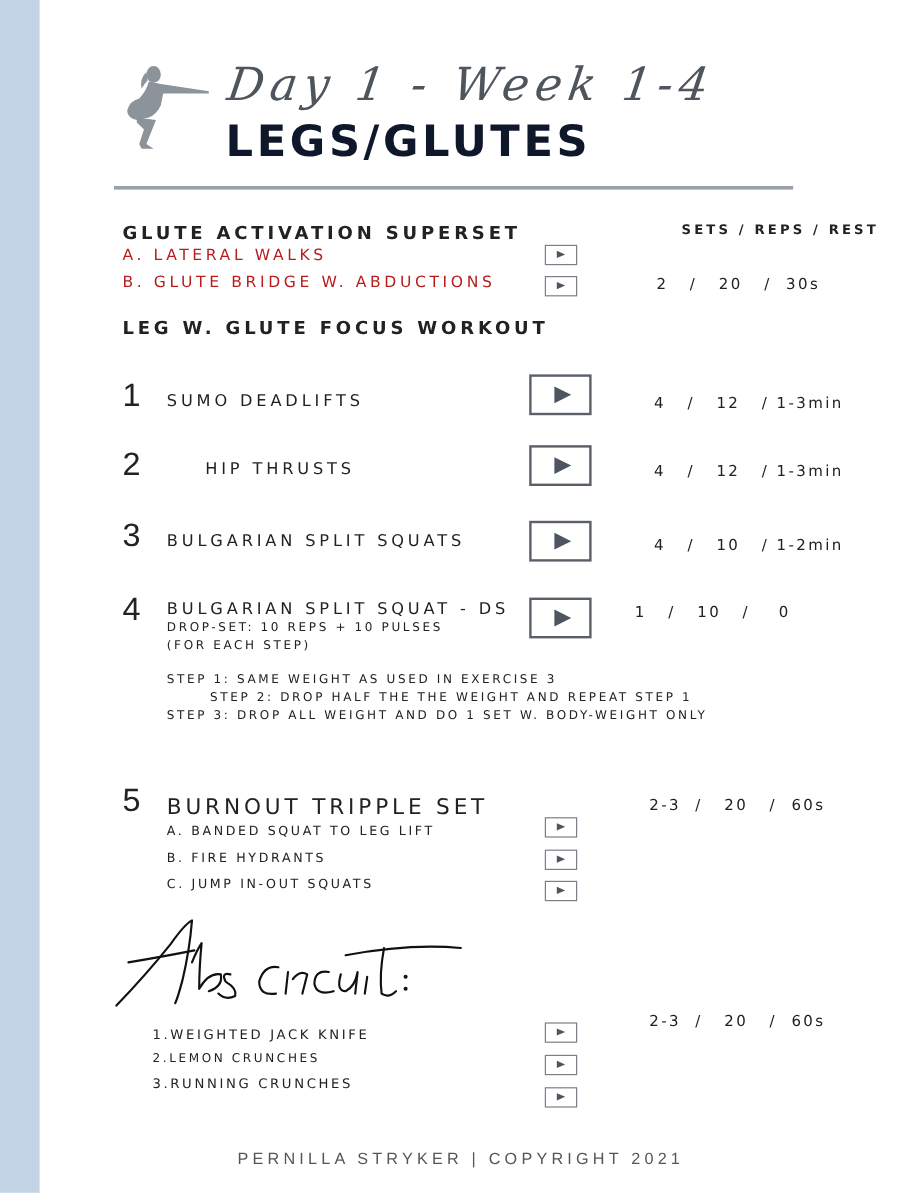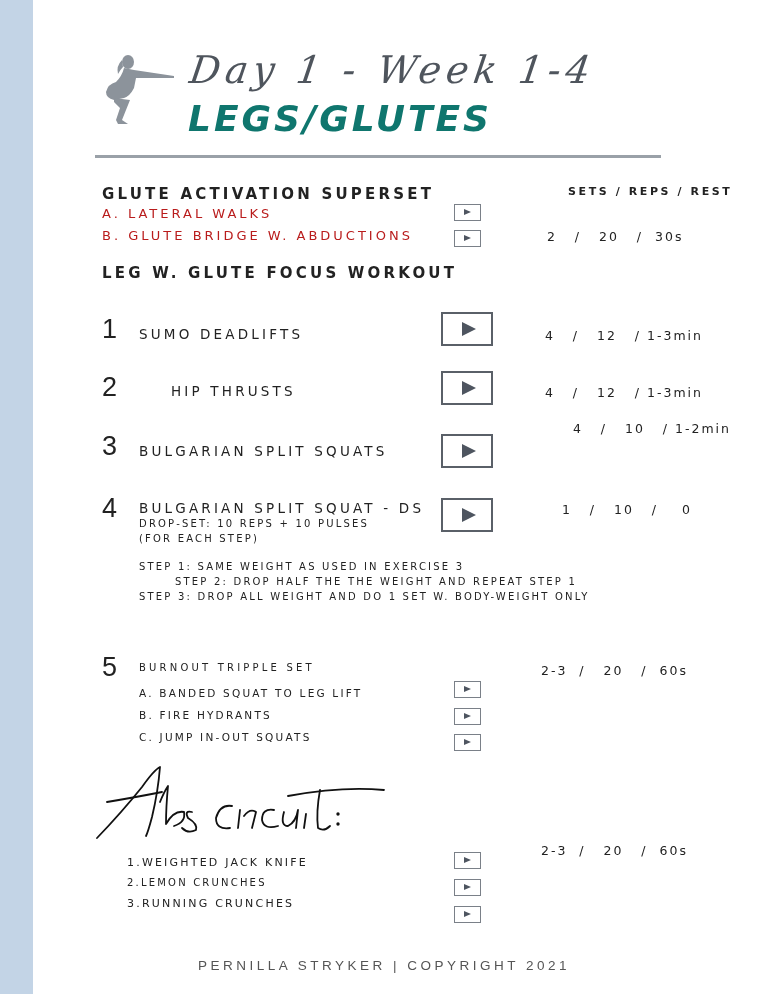--- a/index.html
+++ b/index.html
@@ -14,21 +14,21 @@
     .figure { position:absolute; left:100px; top:52px; width:78px; height:78px; }
     .script-title {
       position:absolute; left:190px; top:48px;
       font-family:"DejaVu Serif", serif; font-style:italic;
       font-size:38px; color:#4f555d; letter-spacing:5px; white-space:nowrap;
       transform:skewX(-8deg);
     }
     .main-title {
       position:absolute; left:188px; top:98px;
       font-family:"DejaVu Sans", sans-serif; font-weight:bold;
-      font-size:36px; color:#0f766e; letter-spacing:3px; white-space:nowrap;font-style:italic;
+      font-size:36px; color:#0f172a; letter-spacing:3px; white-space:nowrap;
     }
     .header-rule { position:absolute; left:95px; top:155px; width:566px; height:3px; background:#9aa1a8; }
 
     .caps { text-transform:uppercase; white-space:nowrap;text-align:center; }
     .sec-head { font-size:15px; font-weight:bold; letter-spacing:3.2px; color:#222; }
     .sub-item { font-size:13px; letter-spacing:3px; color:#b91c1c; }
     .ex-num { font-family:"Liberation Sans", sans-serif; font-size:27px; color:#222; }
     .ex-name { font-size:13.5px; letter-spacing:3.2px; color:#222; }
     .small { font-size:10px; letter-spacing:2.2px; color:#222; }
     .srr { font-size:12.5px; letter-spacing:2px; color:#222; white-space:pre;text-align:right; }
@@ -88,34 +88,34 @@
 <div class="abs srr" style="left:545px; top:328px;"><span>4</span>   /   <span>12</span>   / <span>1-3min</span></div>
 
 <div class="abs ex-num" style="left:102px; top:372px;">2</div>
 <div class="abs caps ex-name" style="left:139px; top:383px;margin-left:32px;">HIP THRUSTS</div>
 <div class="play-lg" style="left:441px; top:371px;"></div>
 <div class="abs srr" style="left:545px; top:385px;"><span>4</span>   /   <span>12</span>   / <span>1-3min</span></div>
 
 <div class="abs ex-num" style="left:102px; top:431px;">3</div>
 <div class="abs caps ex-name" style="left:139px; top:443px;">BULGARIAN SPLIT SQUATS</div>
 <div class="play-lg" style="left:441px; top:434px;"></div>
-<div class="abs srr" style="left:545px; top:421px;margin-left:28px;"><span>4</span>   /   <span>10</span>   / <span>1-2min</span></div>
+<div class="abs srr" style="left:545px; top:446px;"><span>4</span>   /   <span>10</span>   / <span>1-2min</span></div>
 
 <div class="abs ex-num" style="left:102px; top:493px;">4</div>
 <div class="abs caps ex-name" style="left:139px; top:500px;">BULGARIAN SPLIT SQUAT - DS</div>
 <div class="abs caps small" style="left:139px; top:518px;">DROP-SET: 10 REPS + 10 PULSES</div>
 <div class="abs caps small" style="left:139px; top:533px;">(FOR EACH STEP)</div>
 <div class="play-lg" style="left:441px; top:498px;"></div>
-<div class="abs srr" style="left:562px; top:502px;"><span>1</span>   /   <span>10</span>   /    <span>0</span></div>
+<div class="abs srr" style="left:529px; top:502px;"><span>1</span>   /   <span>10</span>   /    <span>0</span></div>
 <div class="abs caps small" style="left:139px; top:561px;">STEP 1: SAME WEIGHT AS USED IN EXERCISE 3</div>
 <div class="abs caps small" style="left:139px; top:576px;margin-left:36px;">STEP 2: DROP HALF THE THE WEIGHT AND REPEAT STEP 1</div>
 <div class="abs caps small" style="left:139px; top:591px;">STEP 3: DROP ALL WEIGHT AND DO 1 SET W. BODY-WEIGHT ONLY</div>
 
 <div class="abs ex-num" style="left:102px; top:652px;">5</div>
-<div class="abs caps ex-name" style="left:139px; top:662px; font-size:10px;">BURNOUT TRIPPLE SET</div>
+<div class="abs caps ex-name" style="left:139px; top:662px; font-size:18px;">BURNOUT TRIPPLE SET</div>
 <div class="abs srr" style="left:541px; top:663px;"><span>2-3</span>  /   <span>20</span>   /  <span>60s</span></div>
 <div class="abs caps small" style="left:139px; top:687px; font-size:10.5px;">A. BANDED SQUAT TO LEG LIFT</div>
 <div class="play-sm" style="left:454px; top:681px;"></div>
 <div class="abs caps small" style="left:139px; top:709px; font-size:10.5px;">B. FIRE HYDRANTS</div>
 <div class="play-sm" style="left:454px; top:708px;"></div>
 <div class="abs caps small" style="left:139px; top:731px; font-size:10.5px;">C. JUMP IN-OUT SQUATS</div>
 <div class="play-sm" style="left:454px; top:734px;"></div>
 
 <svg class="abs-script" viewBox="0 0 300 82">
   <title>Abs circuit:</title>

